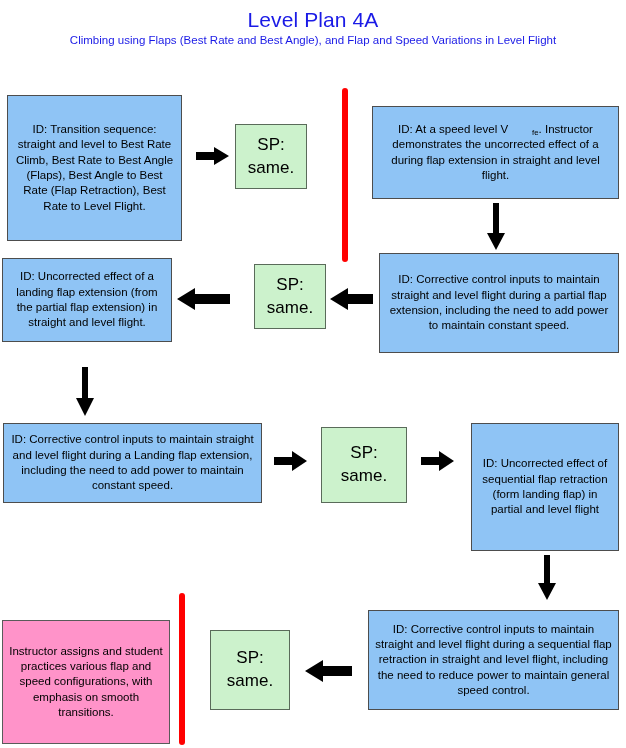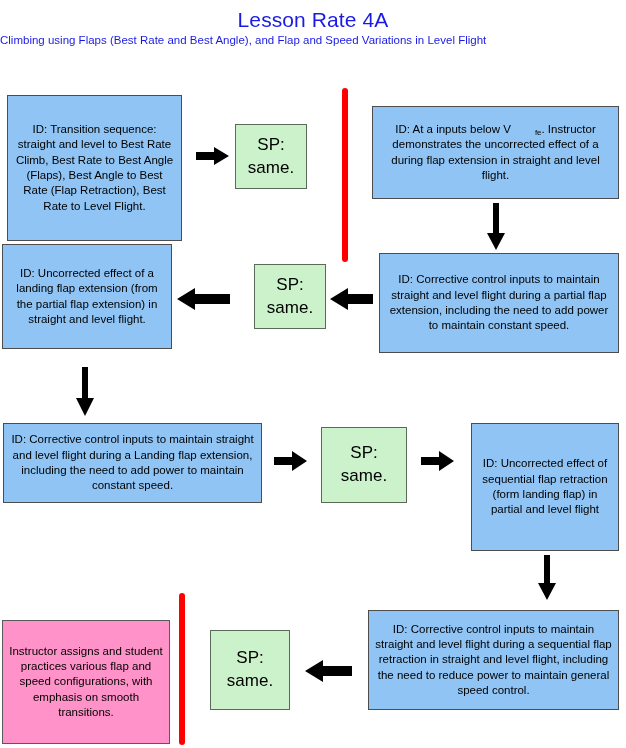--- a/index.html
+++ b/index.html
@@ -25,20 +25,21 @@
     text-align: center;
     color: #1a1ae6;
     font-size: 21px;
     font-weight: normal;
     letter-spacing: 0.1px;
   }
   .subtitle {
     position: absolute;
     left: 0; top: 34px;
     width: 626px;
+    text-align: center;
     color: #1a1ae6;
     font-size: 11.5px;
     font-weight: normal;
   }
 
   
   .box {
     position: absolute;
     display: flex;
     align-items: center;
@@ -67,51 +68,51 @@
   .arrow { position: absolute; }
   .arrow svg { display: block; overflow: visible; }
 
   sub { font-size: 0.68em; vertical-align: baseline; position: relative; top: 0.28em; padding-left: 24px; }
 </style>
 </head>
 <body>
 
 <div id="canvas">
 
-  <div class="title">Lesson Rate 4A</div>
+  <div class="title">Level Plan 4A</div>
   <div class="subtitle">Climbing using Flaps (Best Rate and Best Angle), and Flap and Speed Variations in Level Flight</div>
 
   <div class="redbar" style="left:342px; top:88px; width:6px; height:174px;"></div>
   <div class="redbar" style="left:179px; top:593px; width:6px; height:152px;"></div>
 
   <div class="box blue" style="left:7px; top:95px; width:175px; height:146px;">
     <span>ID: Transition sequence: straight and level to Best Rate Climb, Best Rate to Best Angle (Flaps), Best Angle to Best Rate (Flap Retraction), Best Rate to Level Flight.</span>
   </div>
 
   <div class="arrow" style="left:196px; top:146px;">
     <svg width="34" height="20" viewBox="0 0 34 20">
       <polygon points="0,6 18,6 18,1 33,10 18,19 18,14 0,14" fill="#000000"></polygon>
     </svg>
   </div>
 
   <div class="box green" style="left:235px; top:124px; width:72px; height:65px;">
     <span>SP: same.</span>
   </div>
 
   <div class="box blue" style="left:372px; top:106px; width:247px; height:93px;">
-    <span><span>ID: At a inputs below V</span><sub>fe</sub><span>. Instructor demonstrates the uncorrected effect of a during flap extension in straight and level flight.</span></span>
+    <span><span>ID: At a speed level V</span><sub>fe</sub><span>. Instructor demonstrates the uncorrected effect of a during flap extension in straight and level flight.</span></span>
   </div>
 
   <div class="arrow" style="left:485px; top:203px;">
     <svg width="22" height="48" viewBox="0 0 22 48">
       <polygon points="8,0 14,0 14,30 20,30 11,47 2,30 8,30" fill="#000000"></polygon>
     </svg>
   </div>
 
-  <div class="box blue" style="left:2px; top:244px; width:170px; height:105px;">
+  <div class="box blue" style="left:2px; top:258px; width:170px; height:84px;">
     <span>ID:  Uncorrected effect of a landing flap extension (from the partial flap extension) in straight and level flight.</span>
   </div>
 
   <div class="arrow" style="left:177px; top:280px;">
     <svg width="54" height="38" viewBox="0 0 54 38">
       <polygon points="0,19 18,8 18,14 53,14 53,24 18,24 18,30" fill="#000000"></polygon>
     </svg>
   </div>
 
   <div class="box green" style="left:254px; top:264px; width:72px; height:65px;">

